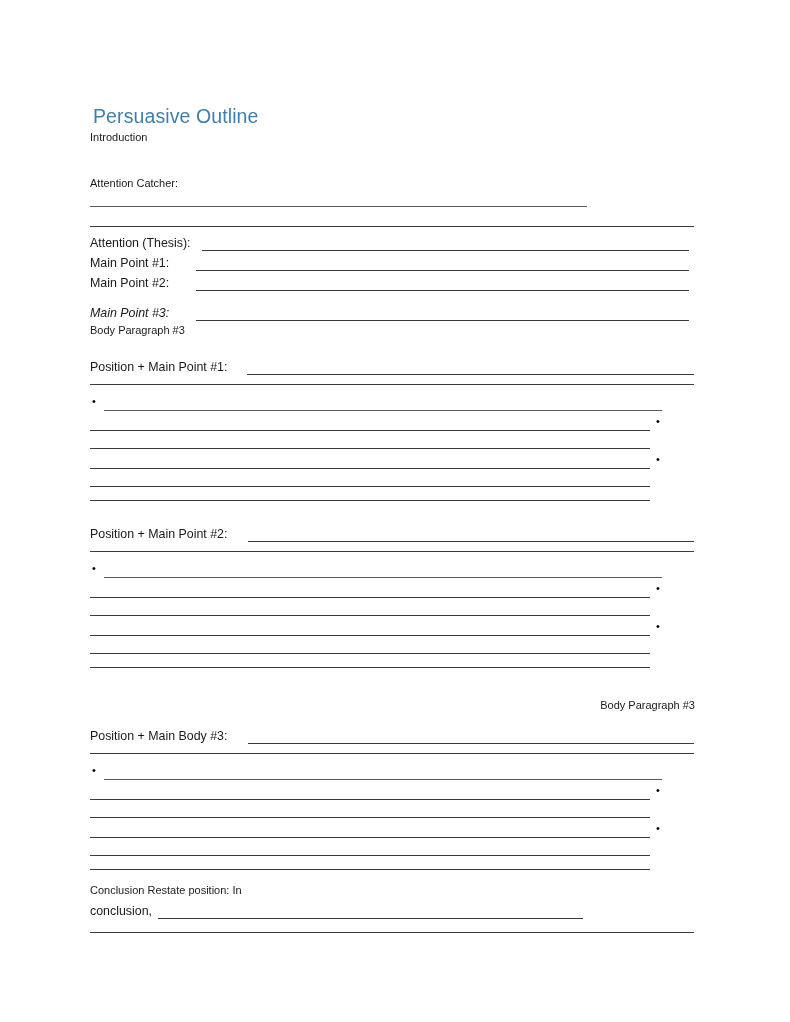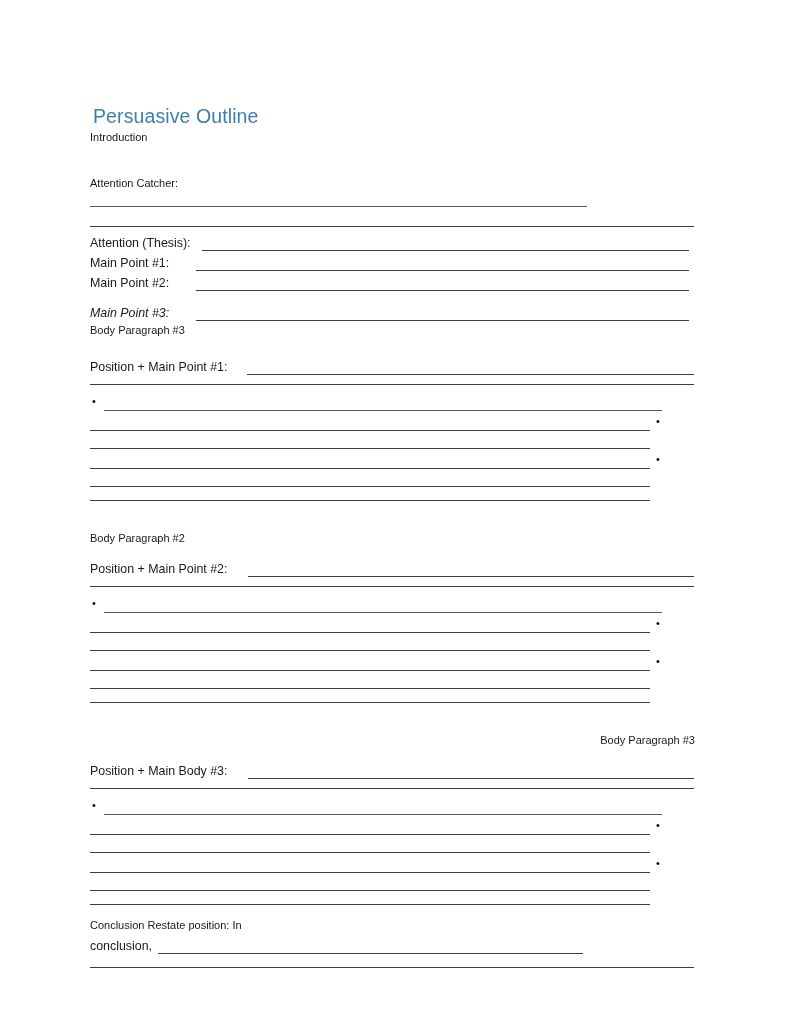--- a/index.html
+++ b/index.html
@@ -130,21 +130,20 @@
       <span class="bullet" style="left:566px; top:72px;">•</span>
       <div class="rule dark" style="left:0px; top:86px; width:560px;"></div>
 
       <div class="rule dark" style="left:0px; top:104px; width:560px;"></div>
     </div>
 
     <div class="blk" style="height:18px;">
       <div class="rule dark" style="left:0px; top:0px; width:560px;"></div>
     </div>
 
-    <div class="txt" style="height:20px; margin-top:15px;">Body Paragraph #2</div>
 
     <div class="row" style="height:22px; margin-top:9px;">
       <span class="row-label">Position + Main Point #2:</span>
       <div class="rule dark" style="left:158px; top:14px; width:446px;"></div>
     </div>
 
     <div class="blk" style="height:118px;">
       <div class="rule dark" style="left:0px; top:2px; width:604px;"></div>
 
       <span class="bullet" style="left:2px; top:14px;">•</span>

